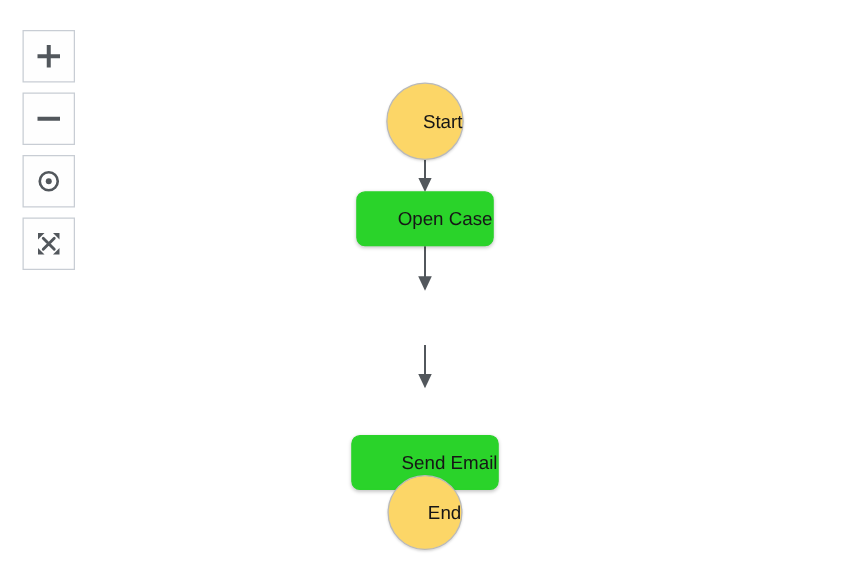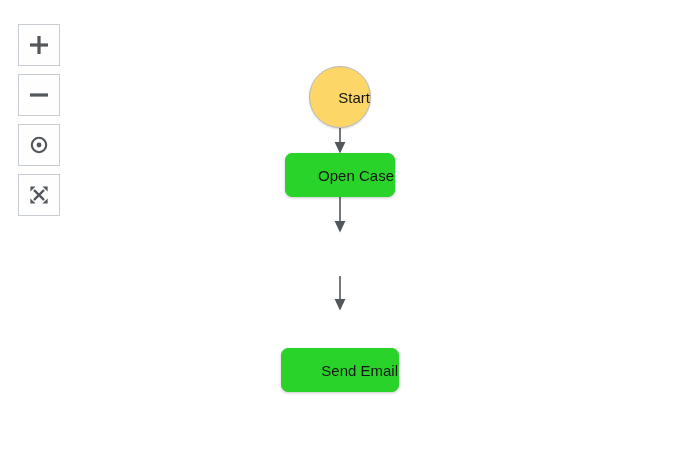--- a/index.html
+++ b/index.html
@@ -150,15 +150,18 @@
 
     <div class="node node-task" style="left: 285px; top: 153px; width: 110px; height: 44px;">
       <span>Open Case</span>
     </div>
 
 
     <div class="node node-task" style="left: 281px; top: 310px; width: 118px; height: 44px; margin-top: 38px;">
       <span>Send Email</span>
     </div>
 
+    <div class="node node-terminal" style="left: 310px; top: 380px; width: 60px; height: 60px;">
+      <span>End</span>
+    </div>
   </div>
 
 </div>
 
 </body></html>

